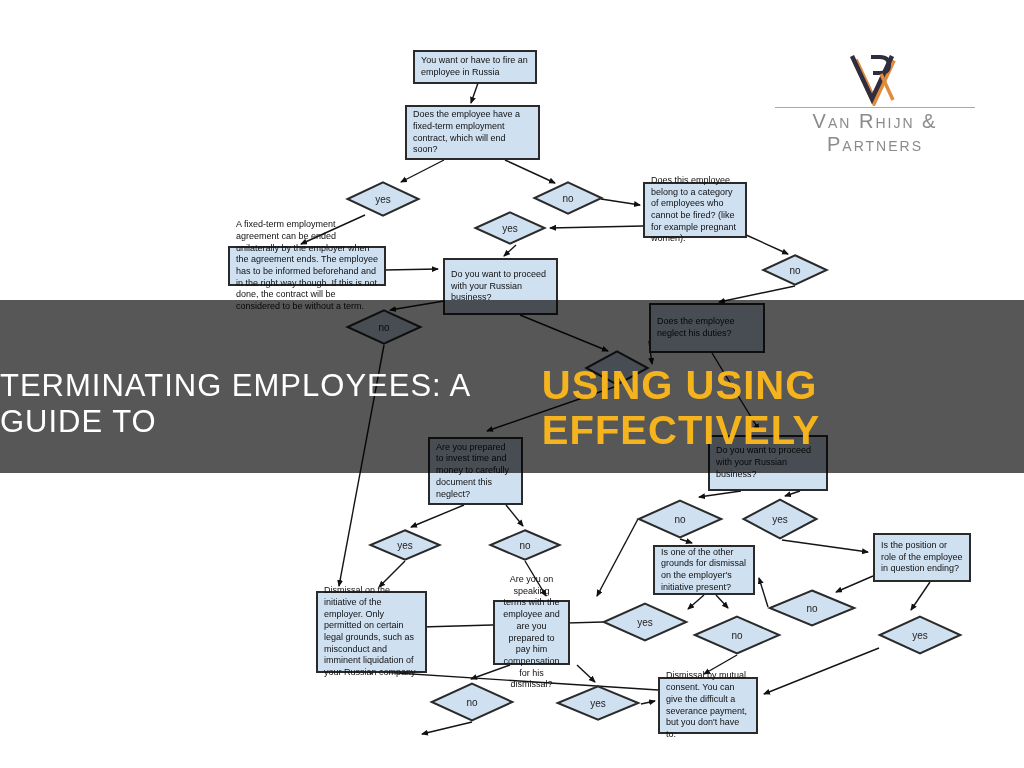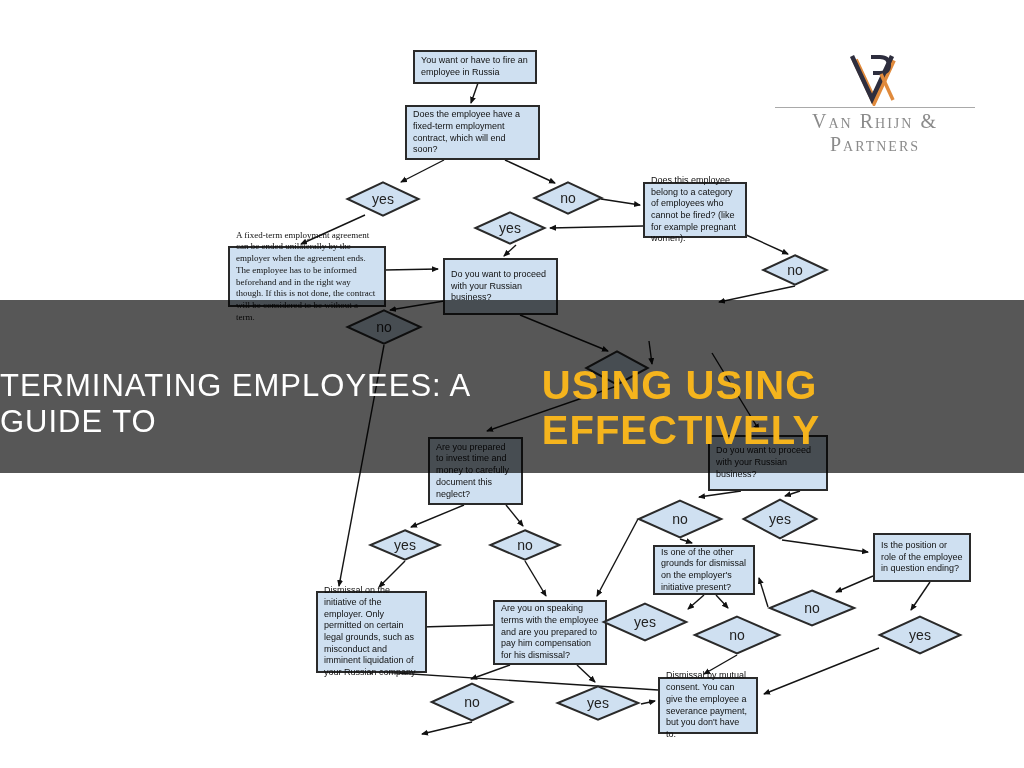--- a/index.html
+++ b/index.html
@@ -10,32 +10,32 @@
   
   .node{position:absolute;z-index:2;background:#CFE0F1;border:2px solid #2a2a2a;
         box-sizing:border-box;display:flex;align-items:center;
         font-size:9px;line-height:1.3;color:#111;padding:4px 6px;}
   .node span{display:block;}
   
   .diamond{position:absolute;z-index:2;}
   .diamond svg{position:absolute;left:0;top:0;width:100%;height:100%;overflow:visible;}
   .diamond polygon{fill:#CFE0F1;stroke:#2a2a2a;stroke-width:2;vector-effect:non-scaling-stroke;}
   .diamond .dlabel{position:absolute;left:0;top:0;width:100%;height:100%;
-        display:flex;align-items:center;justify-content:center;font-size:14px;color:#222;}
+        display:flex;align-items:center;justify-content:center;font-size:10px;color:#222;}
   
   .band{position:absolute;left:0;top:300px;width:1024px;height:173px;z-index:3;
         background:rgba(0,0,0,0.66);display:flex;flex-direction:row;
         align-items:center;justify-content:flex-start;padding-top:34px;box-sizing:border-box;}
   .band .l1{color:#ffffff;font-size:31px;letter-spacing:1px;font-weight:400;}
   .band .l2{color:#F5B41D;font-size:40px;font-weight:700;letter-spacing:1px;margin-top:9px;}
   
   .logo{position:absolute;z-index:2;}
   .logo-rule{position:absolute;left:775px;top:107px;width:200px;height:1px;background:#a9a9a9;z-index:2;}
   .logo-word{position:absolute;left:765px;top:110px;width:220px;z-index:2;text-align:center;
-        font-family:Liberation Serif, serif;font-variant:small-caps;letter-spacing:2px;
+        font-family:Liberation Sans, sans-serif;font-variant:small-caps;letter-spacing:2px;
         font-size:20px;color:#8b8b8b;}
 </style>
 </head>
 <body>
 
 <div class="canvas">
 
   <svg class="wires" width="1024" height="768">
     <defs>
       <marker id="arr" markerWidth="8" markerHeight="8" refX="6" refY="3" orient="auto" markerUnits="userSpaceOnUse">
@@ -86,46 +86,49 @@
 
   <div class="node" style="left:413px;top:50px;width:124px;height:34px;">
       <span>You want or have to fire an employee in Russia</span>
     </div>
   <div class="node" style="left:405px;top:105px;width:135px;height:55px;">
       <span>Does the employee have a fixed-term employment contract, which will end soon?</span>
     </div>
   <div class="node" style="left:643px;top:182px;width:104px;height:56px;">
       <span>Does this employee belong to a category of employees who cannot be fired? (like for example pregnant women).</span>
     </div>
-  <div class="node" style="left:228px;top:246px;width:158px;height:61px;font-family:Liberation Serif, serif;">
+  <div class="node" style="left:228px;top:246px;width:158px;height:40px;">
       <span>A fixed-term employment agreement can be ended unilaterally by the employer when the agreement ends. The employee has to be informed beforehand and in the right way though. If this is not done, the contract will be considered to be without a term.</span>
     </div>
   <div class="node" style="left:443px;top:258px;width:115px;height:57px;">
       <span>Do you want to proceed with your Russian business?</span>
     </div>
+  <div class="node" style="left:649px;top:303px;width:116px;height:50px;">
+      <span>Does the employee neglect his duties?</span>
+    </div>
   <div class="node" style="left:428px;top:437px;width:95px;height:68px;">
       <span>Are you prepared to invest time and money to carefully document this neglect?</span>
     </div>
   <div class="node" style="left:708px;top:435px;width:120px;height:56px;">
       <span>Do you want to proceed with your Russian business?</span>
     </div>
   <div class="node" style="left:653px;top:545px;width:102px;height:50px;">
       <span>Is one of the other grounds for dismissal on the employer's initiative present?</span>
     </div>
   <div class="node" style="left:873px;top:533px;width:98px;height:49px;">
       <span>Is the position or role of the employee in question ending?</span>
     </div>
   <div class="node" style="left:316px;top:591px;width:111px;height:82px;">
       <span>Dismissal on the initiative of the employer. Only permitted on certain legal grounds, such as misconduct and imminent liquidation of your Russian company.</span>
     </div>
-  <div class="node" style="left:493px;top:600px;width:114px;height:65px;">
+  <div class="node" style="left:493px;top:600px;width:77px;height:65px;text-align:center;">
       <span>Are you on speaking terms with the employee and are you prepared to pay him compensation for his dismissal?</span>
     </div>
   <div class="node" style="left:658px;top:677px;width:100px;height:57px;">
-      <span>Dismissal by mutual consent. You can give the employee a severance payment, but you don't have to.</span>
+      <span>Dismissal by mutual consent. You can give the difficult a severance payment, but you don't have to.</span>
     </div>
 
   <div class="diamond" style="left:346px;top:181px;width:74px;height:36px;">
       <svg viewBox="0 0 100 50" preserveAspectRatio="none">
         <polygon points="50,2 98,25 50,48 2,25"></polygon>
       </svg>
       <span class="dlabel">yes</span>
     </div>
   <div class="diamond" style="left:533px;top:181px;width:70px;height:34px;">
       <svg viewBox="0 0 100 50" preserveAspectRatio="none">

